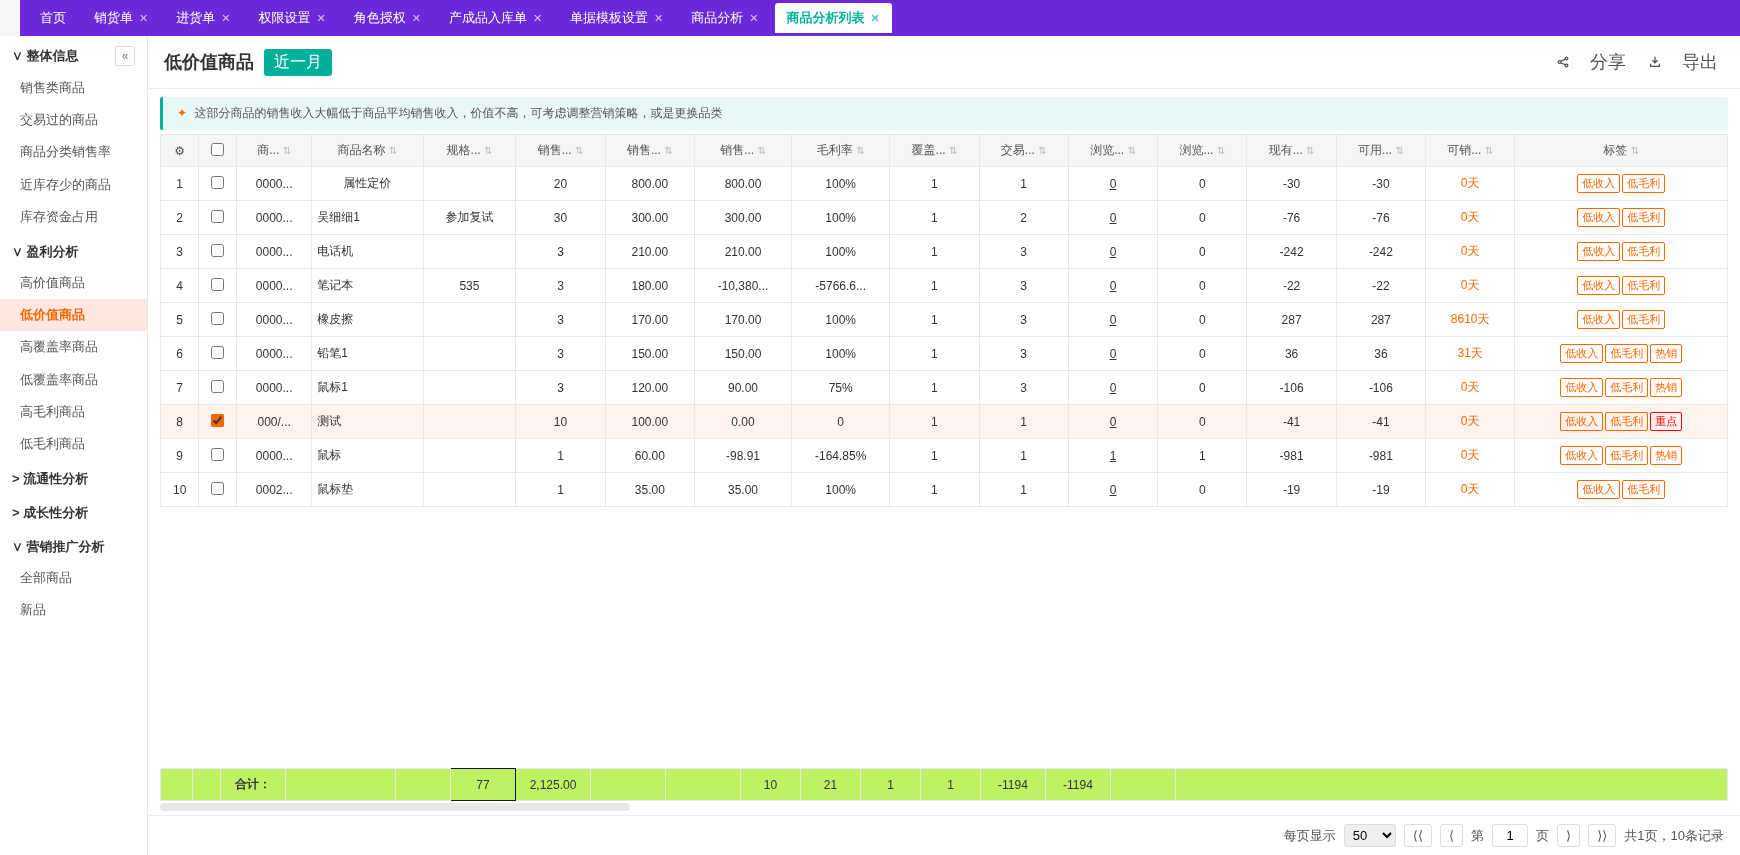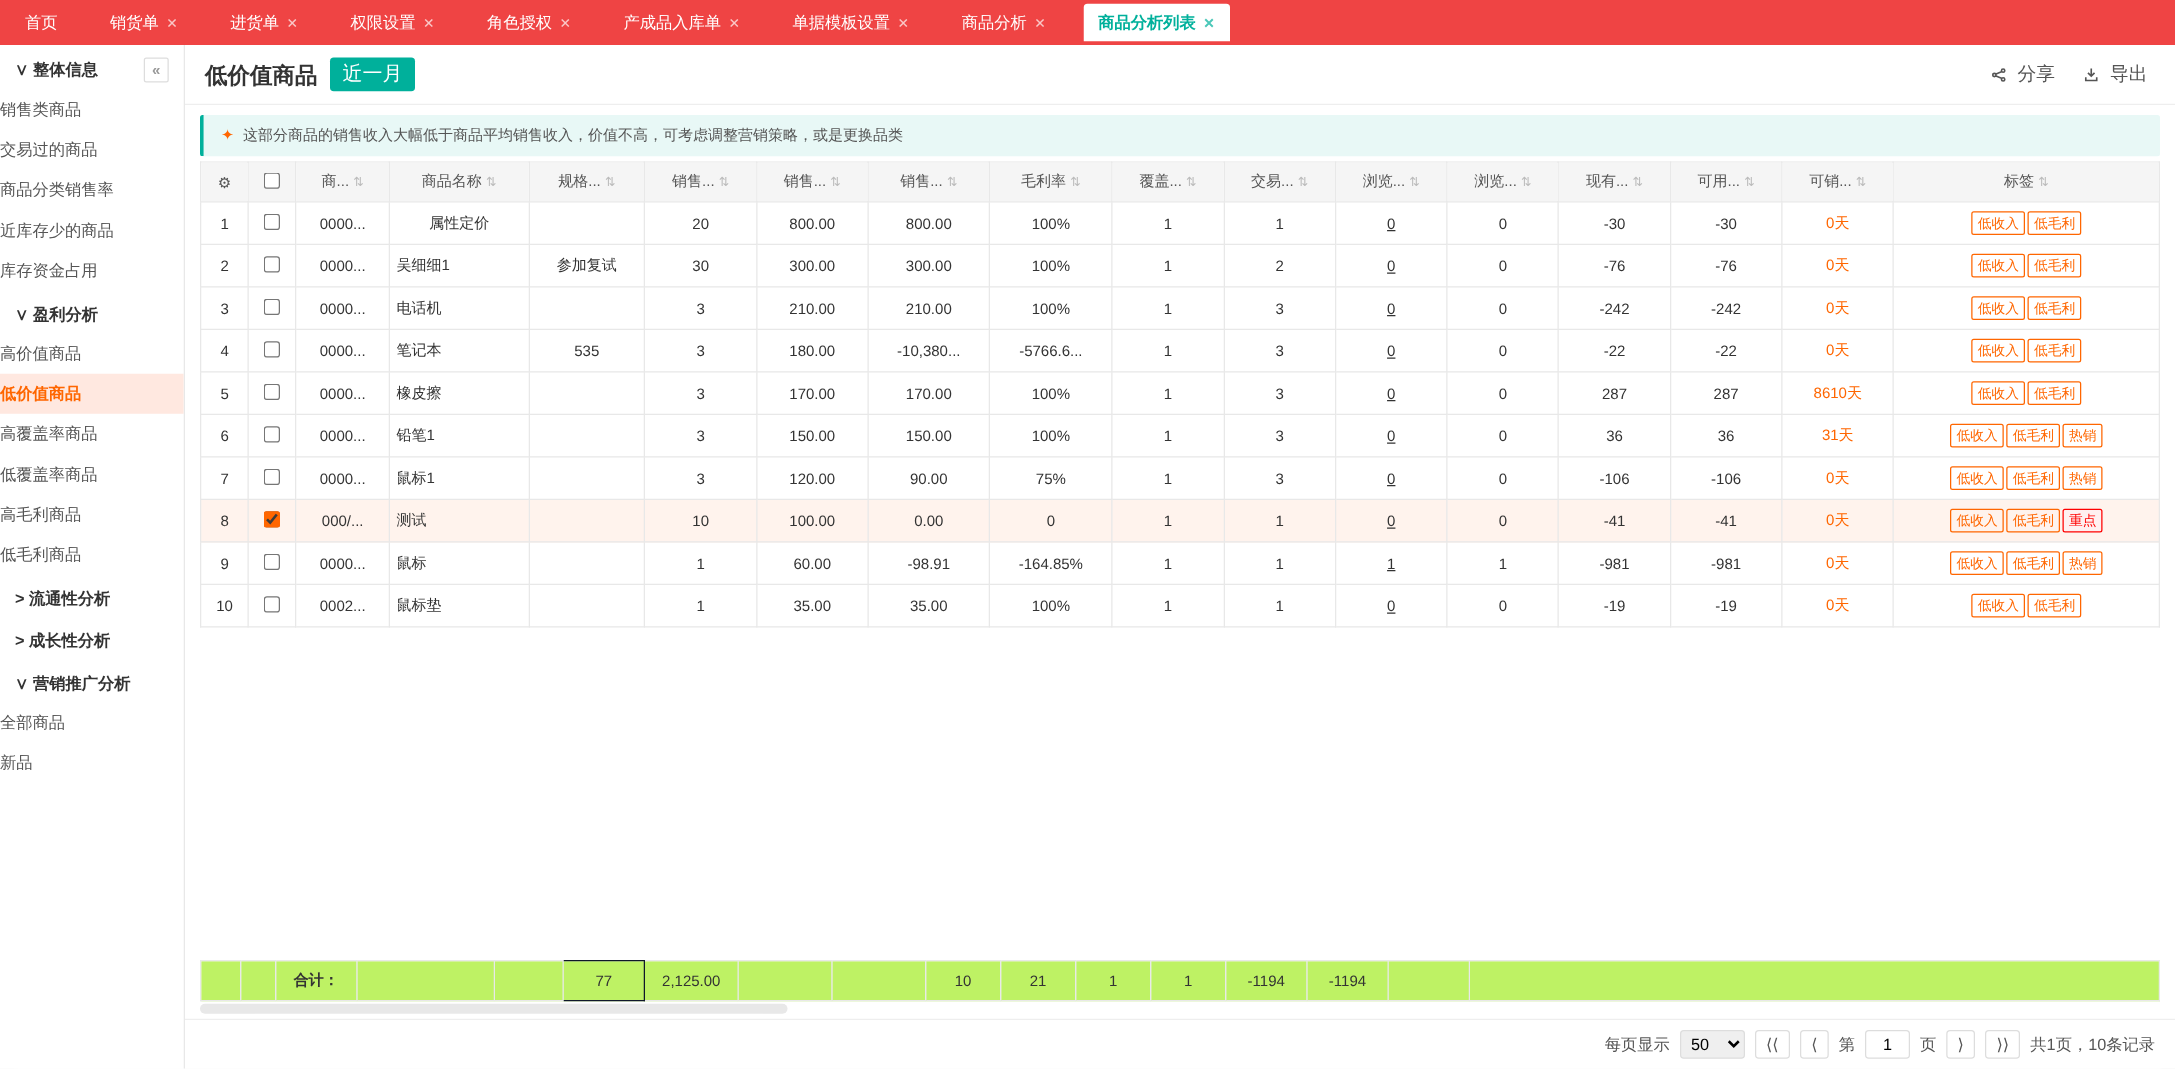--- a/index.html
+++ b/index.html
@@ -2,24 +2,25 @@
 <html><head>
   <meta charset="utf-8">
   <style>
     * { box-sizing: border-box; margin: 0; padding: 0; }
     body { font-family: 'Microsoft YaHei', Arial, sans-serif; font-size: 13px; background: #f5f5f5; color: #333; overflow: hidden; }
 
     
     .top-nav {
       display: flex;
       align-items: center;
-      background: #ef4444;
+      background: #6d28d9;
       height: 36px;
       padding: 0 8px;
-      gap: 18px;
+      gap: 4px;
+      margin-left: 20px;
     }
     .top-nav .nav-item {
       color: #fff;
       padding: 6px 12px;
       cursor: pointer;
       font-size: 13px;
       white-space: nowrap;
       border-radius: 3px 3px 0 0;
       display: flex; align-items: center; gap: 4px;
     }
@@ -45,21 +46,21 @@
     }
     .sidebar-section-header {
       display: flex; align-items: center; justify-content: space-between;
       padding: 10px 12px 6px;
       font-size: 13px;
       color: #333;
       font-weight: bold;
       cursor: pointer;
     }
     .sidebar-item {
-      padding: 7px 12px 7px 0;
+      padding: 7px 12px 7px 20px;
       font-size: 13px;
       color: #555;
       cursor: pointer;
       line-height: 1.4;
     }
     .sidebar-item.active { background: #ffe8e0; color: #f60; font-weight: bold; }
 
     
     .content {
       flex: 1;
@@ -101,22 +102,22 @@
       flex: 1;
       max-width: 300px;
     }
     .search-box input {
       border: none; outline: none; font-size: 13px; color: #999; width: 100%; background: transparent;
     }
     .search-icon { color: #f60; font-size: 14px; cursor: pointer; }
 
     .header-actions { display: flex; gap: 10px; margin-left: auto; align-items: center; }
     .action-btn {
-      display: flex; align-items: center; gap: 8px;
-      color: #555; font-size: 15px; cursor: pointer; padding: 4px 6px; border-radius: 3px;
+      display: flex; align-items: center; gap: 20px;
+      color: #555; font-size: 18px; cursor: pointer; padding: 4px 6px; border-radius: 3px;
     }
     .action-btn svg { width: 14px; height: 14px; }
 
     
     .notice-bar {
       background: #e8f8f6;
       border-left: 3px solid #00b09b;
       padding: 8px 14px;
       font-size: 12px;
       color: #555;

